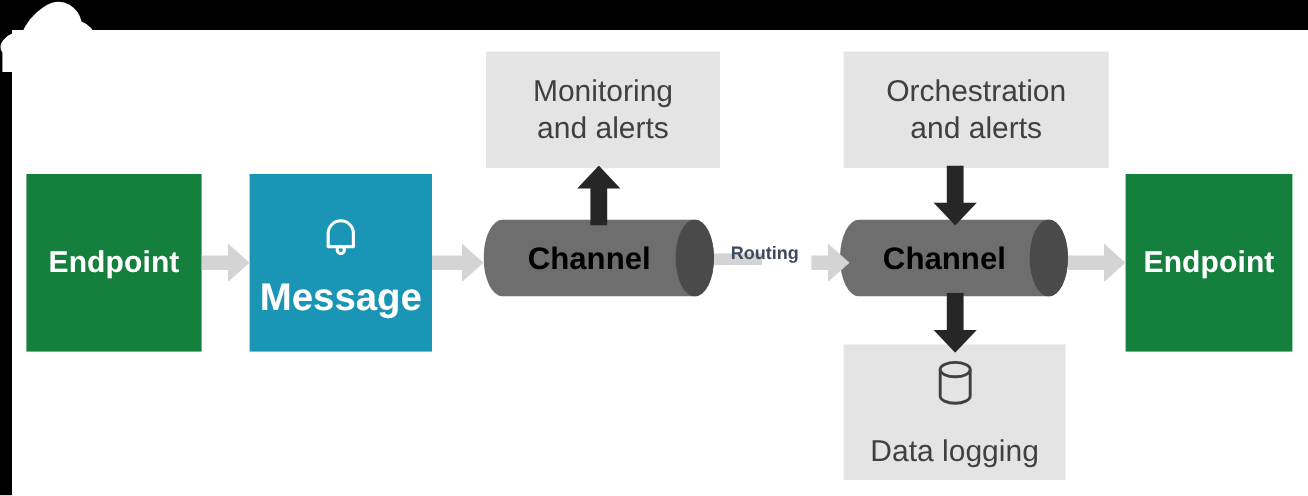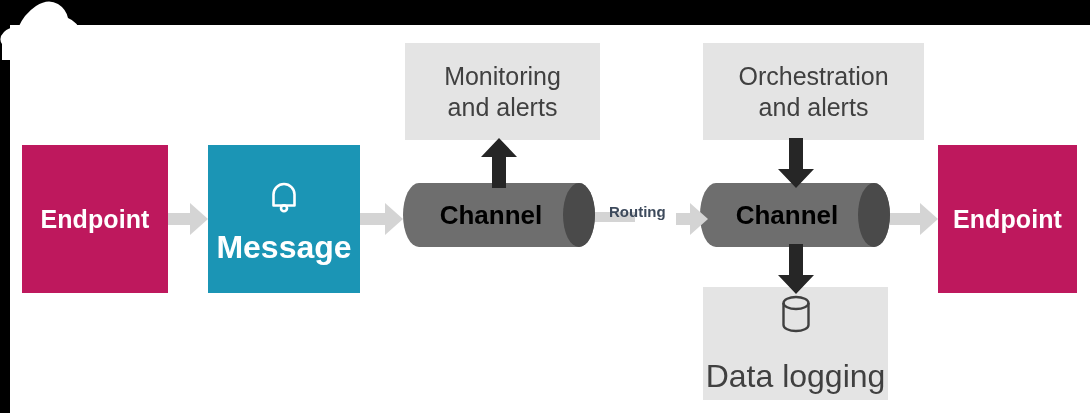--- a/index.html
+++ b/index.html
@@ -39,21 +39,21 @@
   .node {
     position: absolute;
     box-sizing: border-box;
     display: flex;
     flex-direction: column;
     align-items: center;
     justify-content: center;
     text-align: center;
   }
   .endpoint {
-    background: #be185d;
+    background: #15803d;
     color: #ffffff;
     font-weight: bold;
     font-size: 25px;
     letter-spacing: 0.1px;
   }
   .message {
     background: #1b95b5;
     color: #ffffff;
     font-weight: bold;
     font-size: 32px;
@@ -69,21 +69,21 @@
     color: #404040;
     font-size: 25px;
     font-weight: normal;
     line-height: 1.23;
   }
   .greybox .gb-line { display: block; }
 
   .datalog {
     background: #e4e4e4;
     color: #404040;
-    font-size: 32px;
+    font-size: 25px;
   }
   .datalog .db-wrap { margin-bottom: 12px; }
 
   
   .cylinder {
     position: absolute;
   }
   .cyl-label {
     position: absolute;
     left: 0; top: 0;

